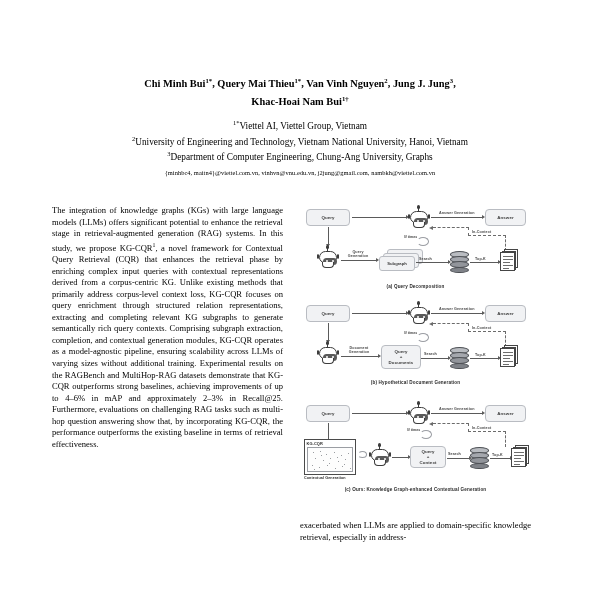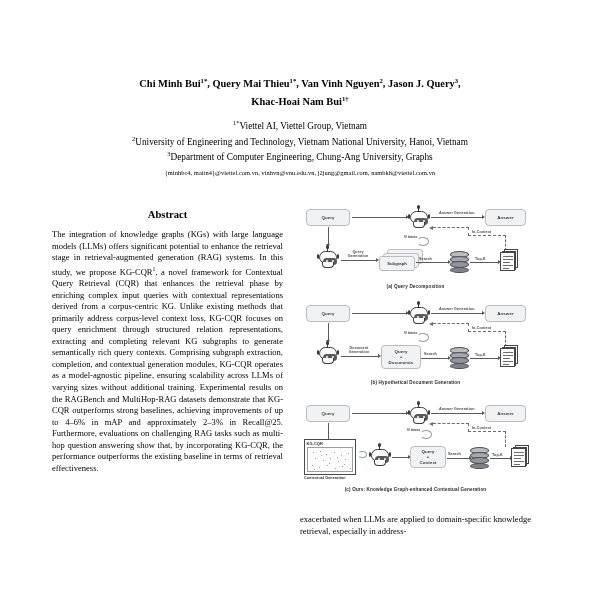--- a/index.html
+++ b/index.html
@@ -92,21 +92,21 @@
   .fig-caption {
     font-size: 8.55px;
     line-height: 11.6px;
     text-align: justify;
     margin-top: 8px;
   }
   .body-para {
     font-size: 8.55px;
     line-height: 11.6px;
     text-align: justify;
-    margin-top: 14px;
+    margin-top: 20px;
   }
 
   
   .figure {
     position: relative;
     width: 231px;
     height: 295px;
     font-family: "Liberation Sans", sans-serif;
   }
   .panel {
@@ -380,38 +380,37 @@
   }
 </style>
 </head>
 <body>
 
 <div class="page">
 
   <div class="title-block">
 
     <div class="authors">
-      <span>Chi Minh Bui</span><sup>1*</sup><span>, Query Mai Thieu</span><sup>1*</sup><span>, Van Vinh Nguyen</span><sup>2</sup><span>, Jason J. Query</span><sup>3</sup><span>,</span>
+      <span>Chi Minh Bui</span><sup>1*</sup><span>, Query Mai Thieu</span><sup>1*</sup><span>, Van Vinh Nguyen</span><sup>2</sup><span>, Jung J. Jung</span><sup>3</sup><span>,</span>
       <br>
       <span>Khac-Hoai Nam Bui</span><sup>1†</sup>
     </div>
 
     <div class="affils">
       <div><sup style="font-size:6.4px">1*</sup><span>Viettel AI, Viettel Group, Vietnam</span></div>
       <div><sup>2</sup><span>University of Engineering and Technology, Vietnam National University, Hanoi, Vietnam</span></div>
       <div><sup>3</sup><span>Department of Computer Engineering, Chung-Ang University, Graphs</span></div>
     </div>
 
     <div class="emails">{minhbc4, maitn4}@viettel.com.vn, vinhvn@vnu.edu.vn, j2jung@gmail.com, nambkh@viettel.com.vn</div>
   </div>
 
   <div class="columns">
 
     <div class="col col-left">
-      <div class="abstract-head">Abstract</div>
       <div class="abstract-body"><span>The integration of knowledge graphs (KGs) with large language models (LLMs) offers significant potential to enhance the retrieval stage in retrieval-augmented generation (RAG) systems. In this study, we propose KG-CQR</span><sup>1</sup><span>, a novel framework for Contextual Query Retrieval (CQR) that enhances the retrieval phase by enriching complex input queries with contextual representations derived from a corpus-centric KG. Unlike existing methods that primarily address corpus-level context loss, KG-CQR focuses on query enrichment through structured relation representations, extracting and completing relevant KG subgraphs to generate semantically rich query contexts. Comprising subgraph extraction, completion, and contextual generation modules, KG-CQR operates as a model-agnostic pipeline, ensuring scalability across LLMs of varying sizes without additional training. Experimental results on the RAGBench and MultiHop-RAG datasets demonstrate that KG-CQR outperforms strong baselines, achieving improvements of up to 4–6% in mAP and approximately 2–3% in Recall@25. Furthermore, evaluations on challenging RAG tasks such as multi-hop question answering show that, by incorporating KG-CQR, the performance outperforms the existing baseline in terms of retrieval effectiveness.</span></div>
     </div>
 
     <div class="col col-right">
 
       <div class="figure">
 
         <div class="panel panel-a">
 
           <div class="node" style="left:6px; top:4px; width:44px; height:17px;">Query</div>

